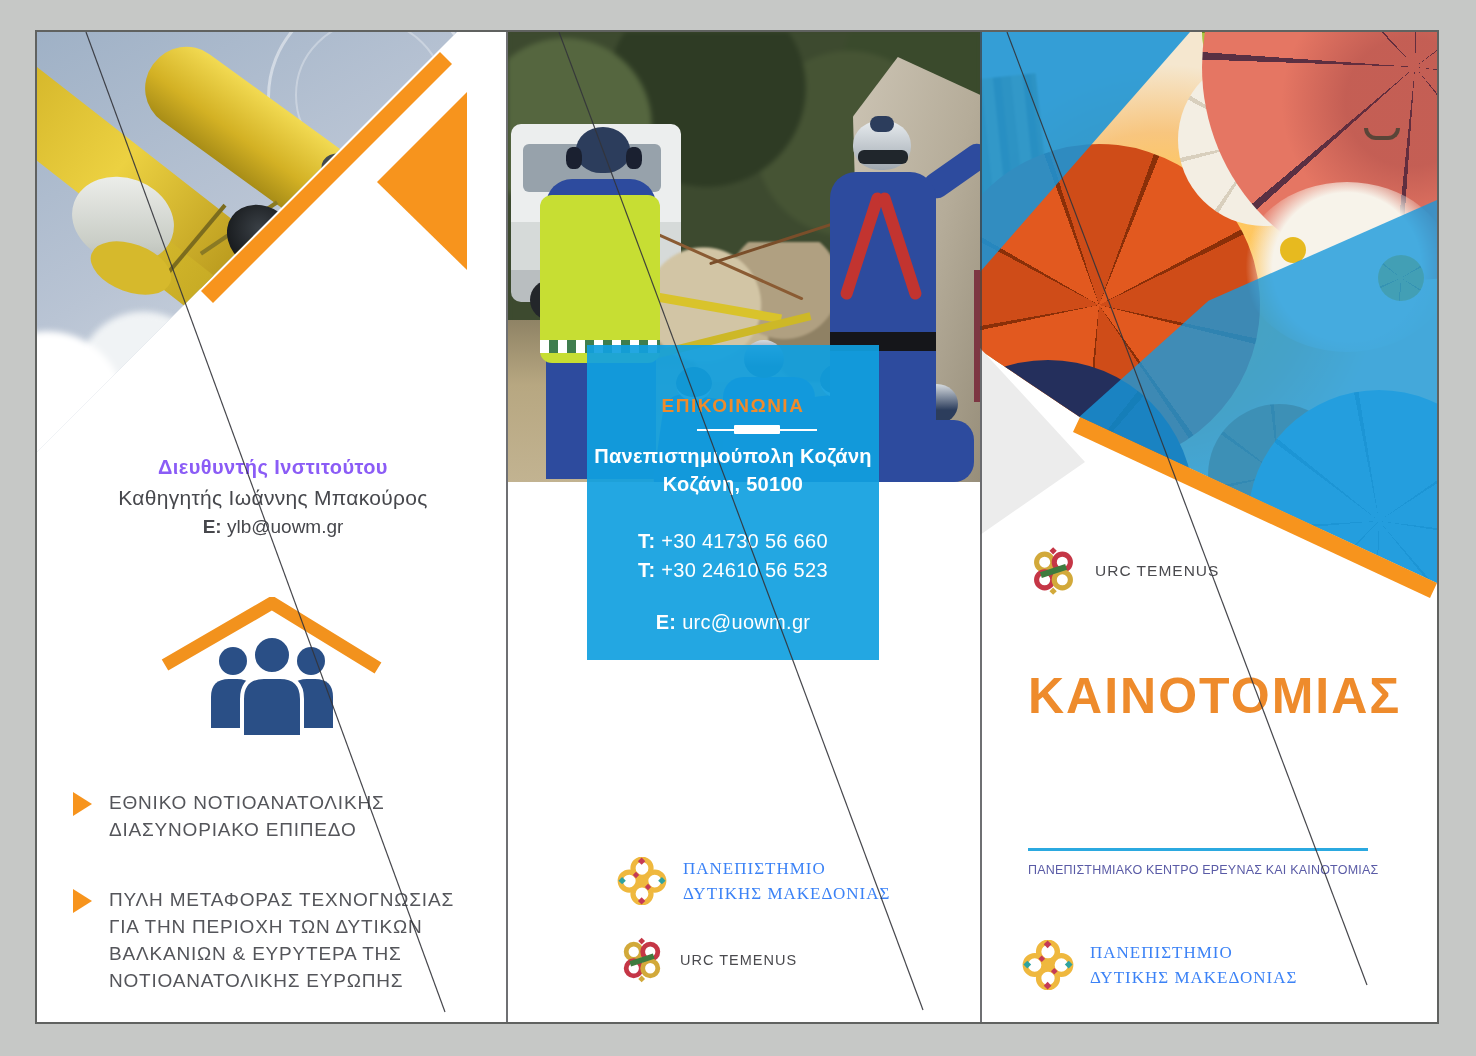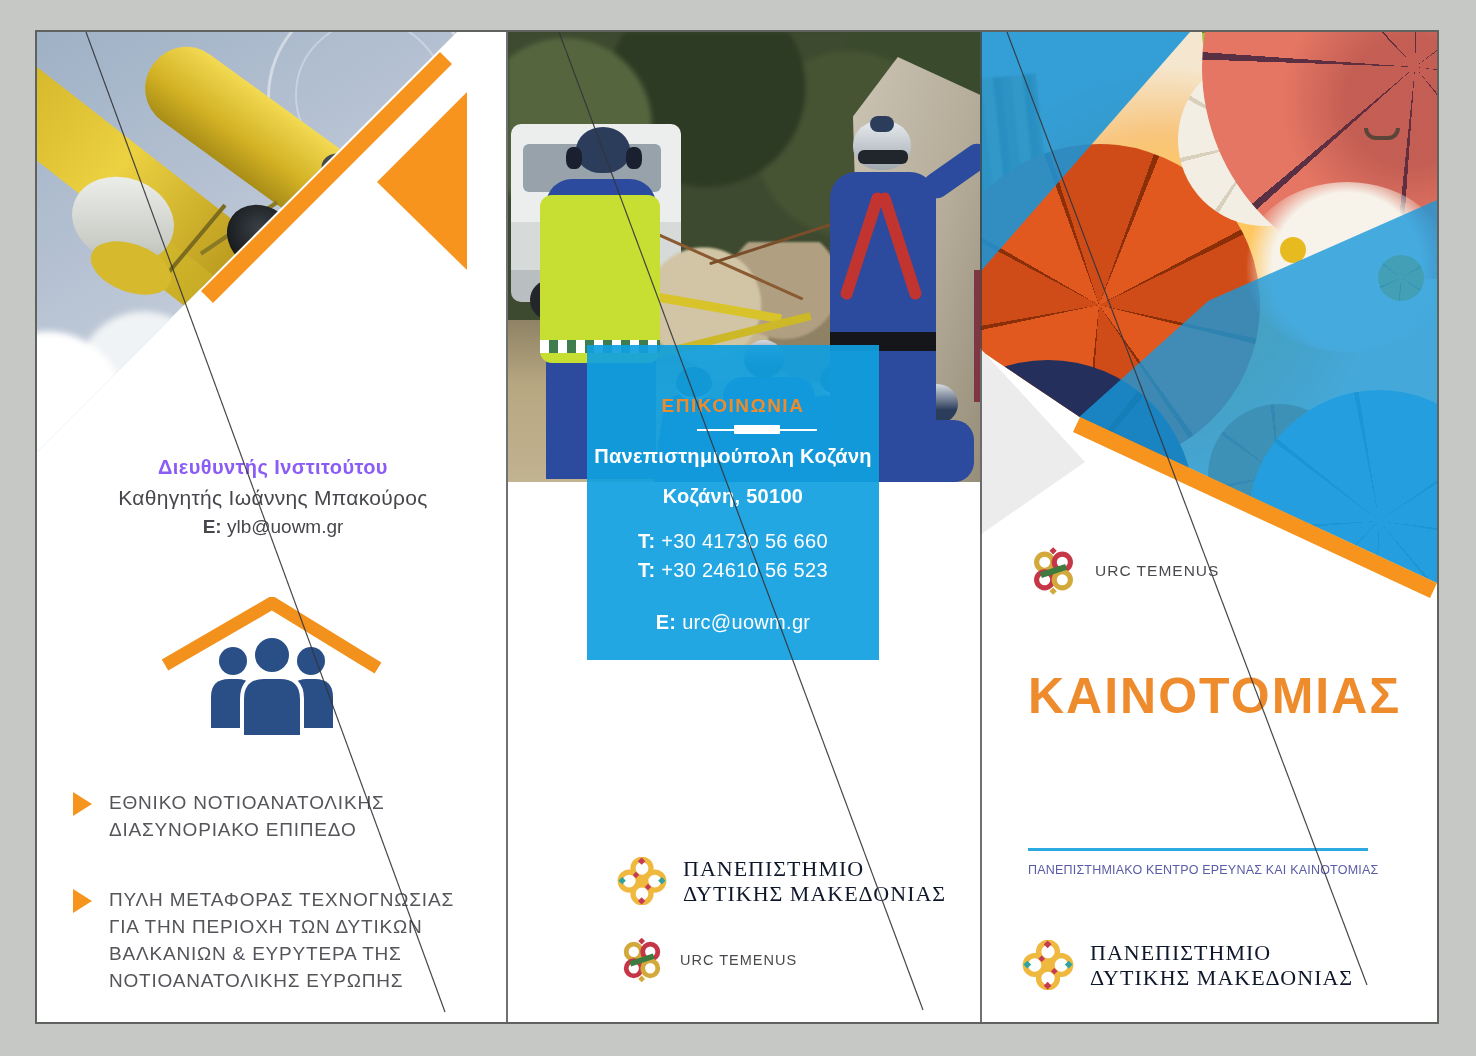--- a/index.html
+++ b/index.html
@@ -110,21 +110,21 @@
   .reb2{position:absolute;left:198px;top:208px;width:145px;height:3px;border-radius:2px;background:#7a4e2a;transform:rotate(-18deg);}
   .sliver{position:absolute;right:0;top:238px;width:7px;height:132px;background:#7d3642;}
 
   
   .contact{position:absolute;left:538px;top:313px;width:292px;height:315px;
     background:rgba(16,160,224,.92);color:#ffffff;text-align:center;margin-left:12px;}
   .contact .title{position:absolute;left:0;top:26px;width:100%;font-size:19px;font-weight:bold;letter-spacing:1.5px;}
   .dvd-line{position:absolute;left:110px;top:84px;width:120px;height:2px;background:#ffffff;}
   .dvd-bar{position:absolute;left:147px;top:80px;width:46px;height:9px;background:#ffffff;border-radius:1px;}
   .contact .addr{position:absolute;left:0;width:100%;font-size:20px;font-weight:bold;letter-spacing:.3px;}
-  .a1{top:100px;} .a2{top:140px;}
+  .a1{top:100px;} .a2{top:128px;}
   .contact .line{position:absolute;left:0;width:100%;font-size:20px;letter-spacing:.3px;}
   .t1{top:185px;} .t2{top:214px;} .e1{top:266px;}
   .bld{font-weight:bold;}
 
   
   .photo-right{position:absolute;left:943px;top:0;width:457px;height:560px;overflow:hidden;
     clip-path:polygon(0 0,100% 0,100% 98.4%,21.9% 68.8%,0 56.8%);background:#f5e7cf;}
   .sun{position:absolute;left:-40px;top:30px;width:440px;height:440px;border-radius:50%;
     background:radial-gradient(circle,#fffdf0 0 8%,#ffe9a0 18%,#ffc75e 32%,rgba(250,170,60,.55) 48%,rgba(250,170,60,0) 70%);}
   .building{position:absolute;left:-18px;top:45px;width:95px;height:405px;filter:blur(1px);opacity:.92;
@@ -161,22 +161,22 @@
   .logo-row{position:absolute;display:flex;align-items:center;}
   .urc-right{left:993px;top:513px;}
   .urc-right .lbl{margin-left:18px;font-size:15.5px;letter-spacing:1px;color:#4a4a4e;}
   .title{position:absolute;left:991px;top:630px;width:400px;font-size:50px;line-height:69px;
     font-weight:bold;color:#ee8b2c;letter-spacing:2px;}
   .underline{position:absolute;left:991px;top:816px;width:340px;height:3px;background:#2ba9e0;}
   .subtitle{position:absolute;left:991px;top:831px;width:345px;font-size:12.5px;letter-spacing:.2px;
     color:#5a5ba6;white-space:nowrap;}
   .uowm-right{left:985px;top:908px;}
   .uowm-mid{left:580px;top:824px;}
-  .uni-text{margin-left:16px;font-family:"Liberation Serif",serif;font-size:22px;line-height:25px;
-    letter-spacing:1px;color:#0f172a;}
+  .uni-text{margin-left:16px;font-family:"Liberation Serif",serif;font-size:17px;line-height:25px;
+    letter-spacing:1px;color:#3b82f6;}
   .urc-mid{left:583px;top:905px;}
   .urc-mid .lbl{margin-left:16px;font-size:14.5px;letter-spacing:1px;color:#4a4a4e;}
 
   .overlay{position:absolute;left:0;top:0;width:1400px;height:990px;pointer-events:none;z-index:30;}
 </style>
 </head>
 <body>
 
 <div class="stage">
   <div class="page">

